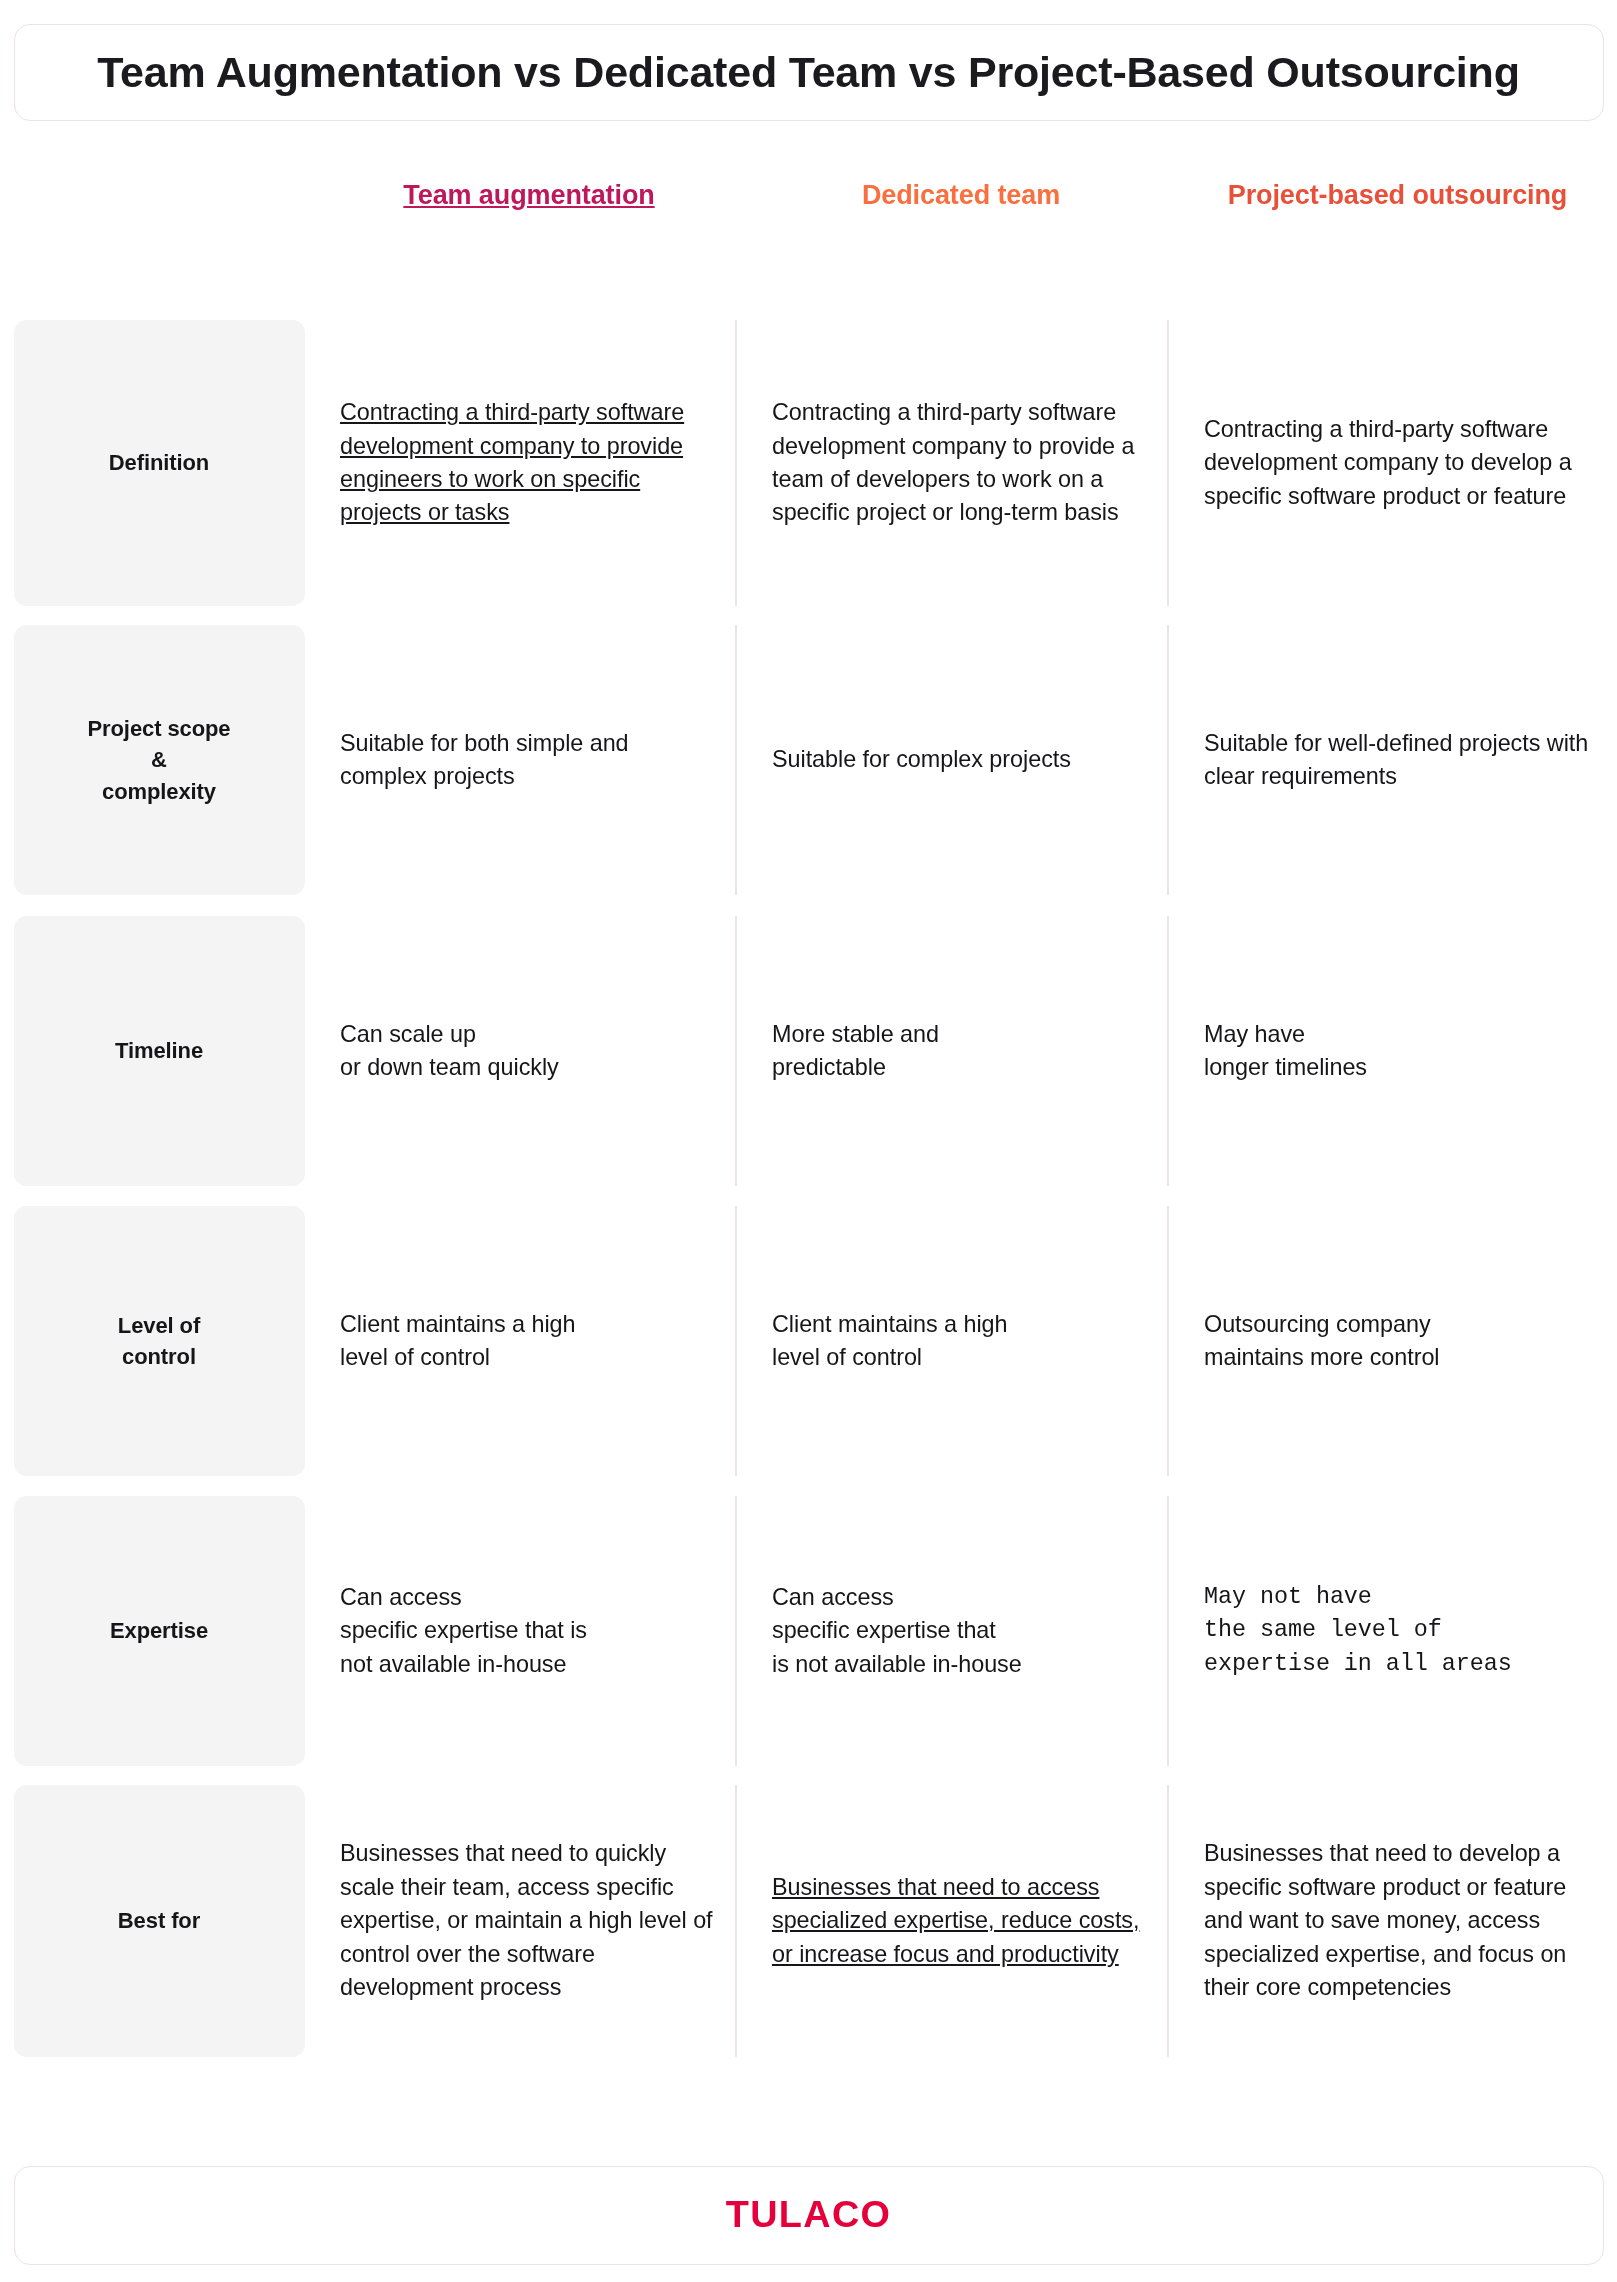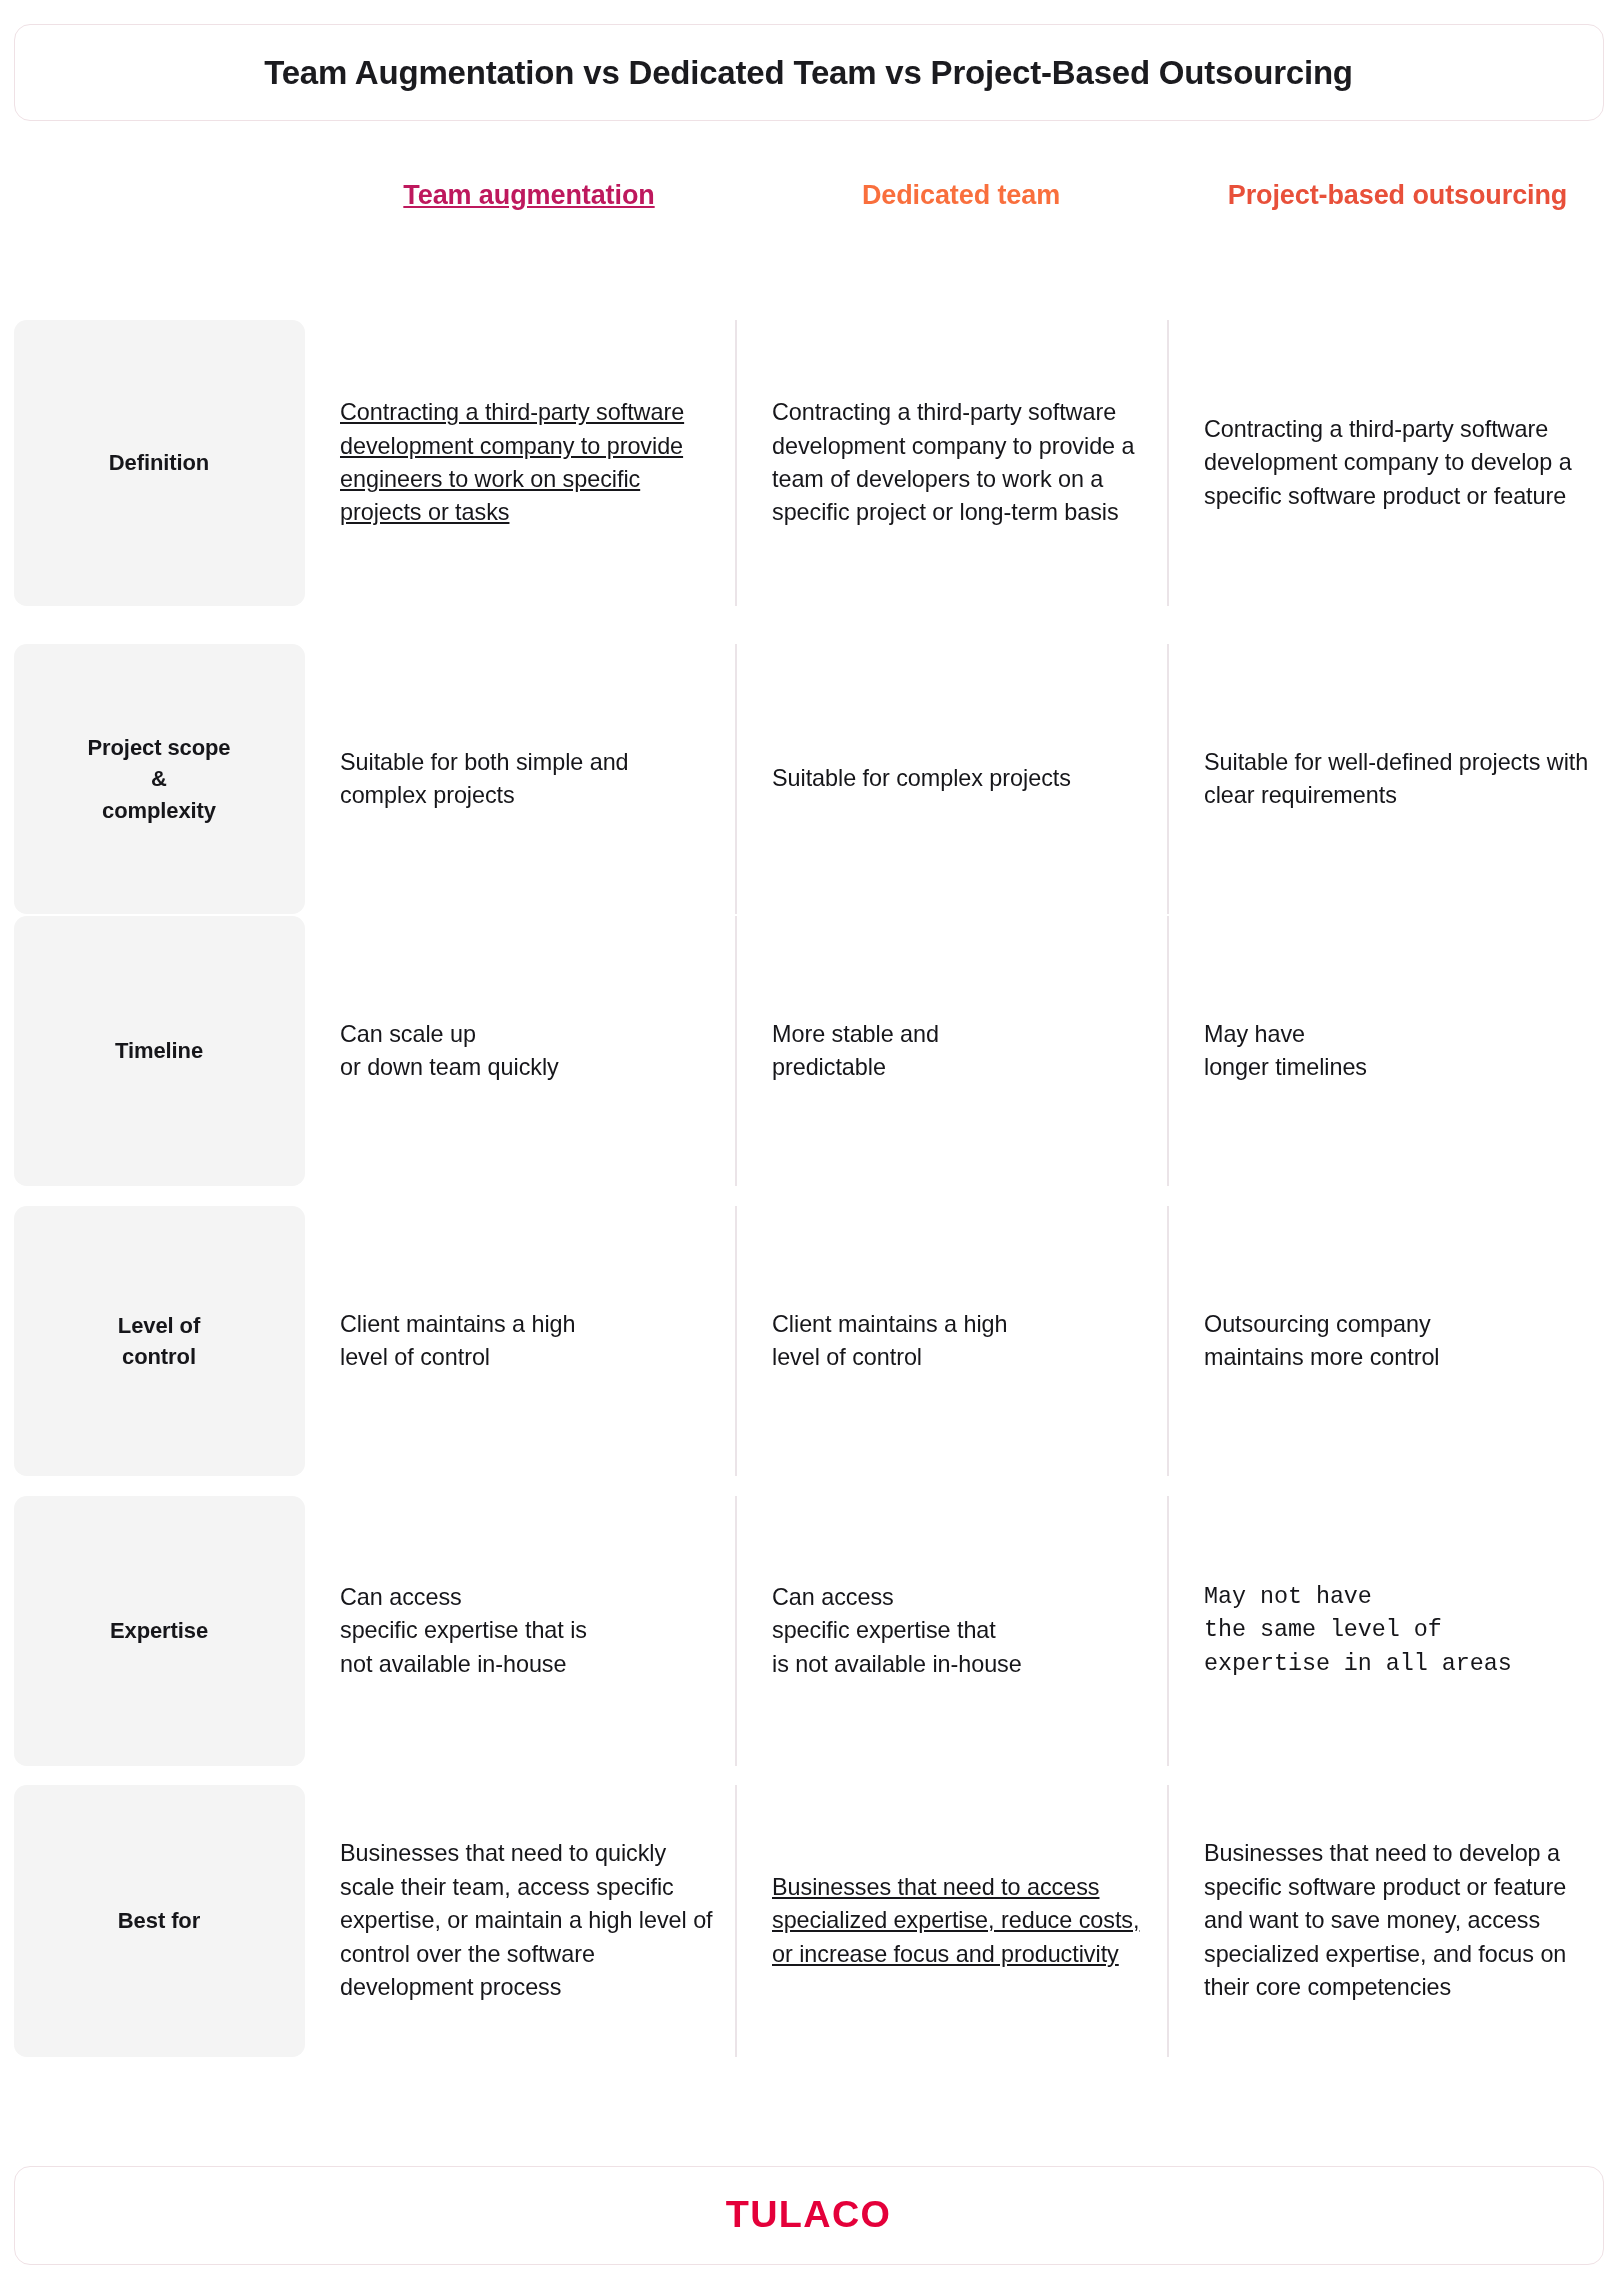--- a/index.html
+++ b/index.html
@@ -32,21 +32,21 @@
     height: 97px;
     box-sizing: border-box;
     border: 1.8px solid #EFE1E5;
     border-radius: 16px;
     background: #ffffff;
     display: flex;
     align-items: center;
     justify-content: center;
   }
   .header-title {
-    font-size: 33px;
+    font-size: 43px;
     font-weight: 700;
     letter-spacing: -0.2px;
     color: #1b1b1f;
     text-align: center;
     line-height: 1.2;
     white-space: nowrap;
   }
 
   
   .col-headers {
@@ -186,21 +186,21 @@
           <div class="row-label-text">Definition</div>
         </div>
         <div class="cells">
           <div class="divider d1"></div>
           <div class="divider d2"></div>
           <div class="cell c1" style="height: 286px; text-decoration: underline;">Contracting a third-party software development company to provide engineers to work on specific projects or tasks</div>
           <div class="cell c2" style="height: 286px;">Contracting a third-party software development company to provide a team of developers to work on a specific project or long-term basis</div>
           <div class="cell c3" style="height: 286px;">Contracting a third-party software development company to develop a specific software product or feature</div>
         </div>
       </div>
-      <div class="row" style="position: absolute; top: 324px; left: 0px; height: 270px;">
+      <div class="row" style="position: absolute; top: 305px; left: 0px; height: 270px;">
         <div class="row-label-box" style="height: 270px;">
           <div class="row-label-text">Project scope
 &amp;
 complexity</div>
         </div>
         <div class="cells">
           <div class="divider d1"></div>
           <div class="divider d2"></div>
           <div class="cell c1" style="height: 270px;">Suitable for both simple and complex projects</div>
           <div class="cell c2" style="height: 270px;">Suitable for complex projects</div>

